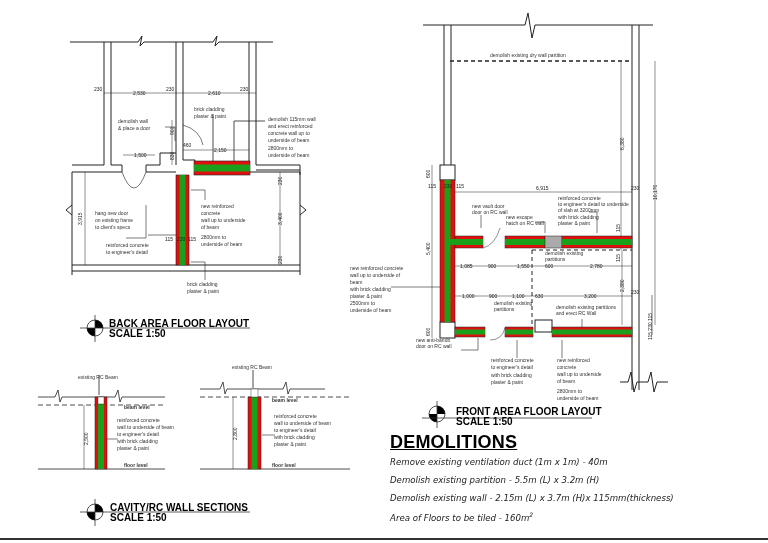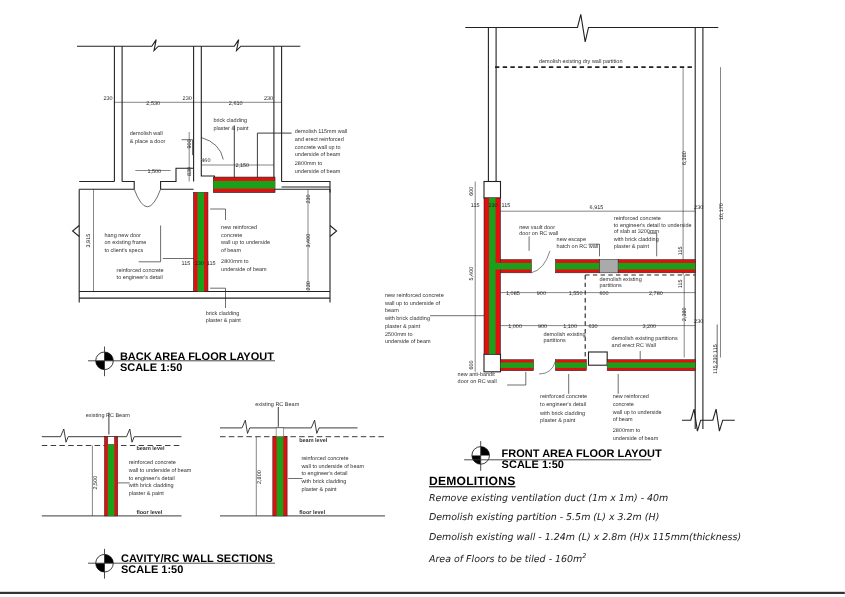--- a/index.html
+++ b/index.html
@@ -3,21 +3,21 @@
 <meta charset="utf-8">
 <style>
   html,body{margin:0;padding:0;background:#fff;}
   body{width:768px;height:543px;position:relative;overflow:hidden;font-family:"Liberation Sans",sans-serif;}
   svg{position:absolute;left:0;top:0;}
   .t{font-family:"Liberation Sans",sans-serif;fill:#333;}
   .tiny{font-size:5px;}
   .dim{font-size:5px;fill:#222;}
   .title{font-size:10px;font-weight:bold;fill:#000;}
   .notes{position:absolute;left:390px;top:432px;width:300px;font-family:"DejaVu Sans",sans-serif;color:#222;}
-  .notes h2{margin:0;font-size:11px;font-weight:bold;text-decoration:underline;font-family:"Liberation Sans",sans-serif;color:#000;letter-spacing:0.2px;}
+  .notes h2{margin:0;font-size:18px;font-weight:bold;text-decoration:underline;font-family:"Liberation Sans",sans-serif;color:#000;letter-spacing:0.2px;}
   .notes .line{font-size:8.6px;margin:4px 0 8px 0;white-space:nowrap;font-style:italic;}
   .notes .tiling{margin-top:-2px;}
   .bottom-rule{position:absolute;left:0;top:538px;width:768px;height:2px;background:#333;}
 </style>
 </head>
 <body>
 
 <svg width="768" height="543" viewBox="0 0 768 543">
   <defs>
     <pattern id="brick" width="4" height="4" patternUnits="userSpaceOnUse">
@@ -324,17 +324,17 @@
     </g>
     <text class="t title" x="456" y="415">FRONT AREA FLOOR LAYOUT</text>
     <text class="t title" x="456" y="425">SCALE 1:50</text>
   </g>
 </svg>
 
 <div class="notes">
   <h2>DEMOLITIONS</h2>
   <div class="line">Remove existing ventilation duct (1m x 1m) -  40m</div>
   <div class="line">Demolish existing partition - 5.5m (L) x 3.2m (H)</div>
-  <div class="line">Demolish existing wall - 1.24m (L) x 2.8m (H)x 115mm(thickness)</div>
+  <div class="line">Demolish existing wall - 2.15m (L) x 3.7m (H)x 115mm(thickness)</div>
   <div class="line" style="margin-top:2px"><span>Area of Floors to be tiled -  160m</span><sup style="font-size:6px">2</sup></div>
 </div>
 
 <div class="bottom-rule"></div>
 
 </body></html>

